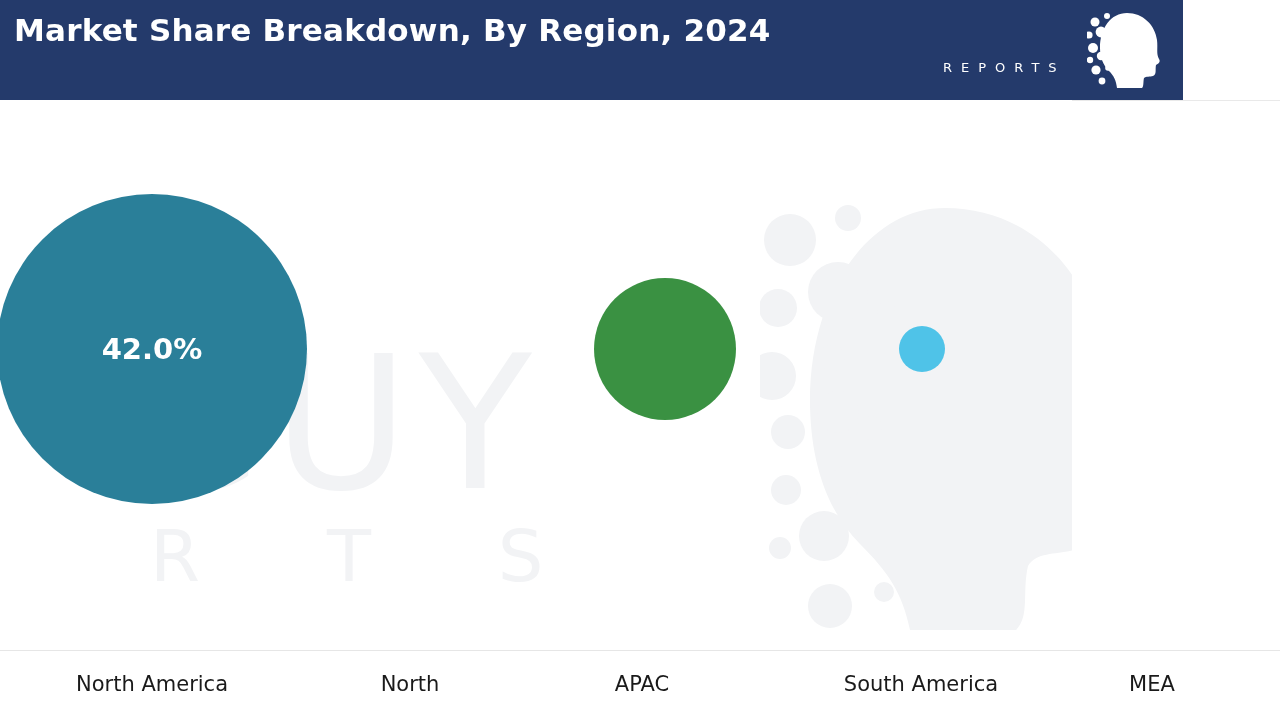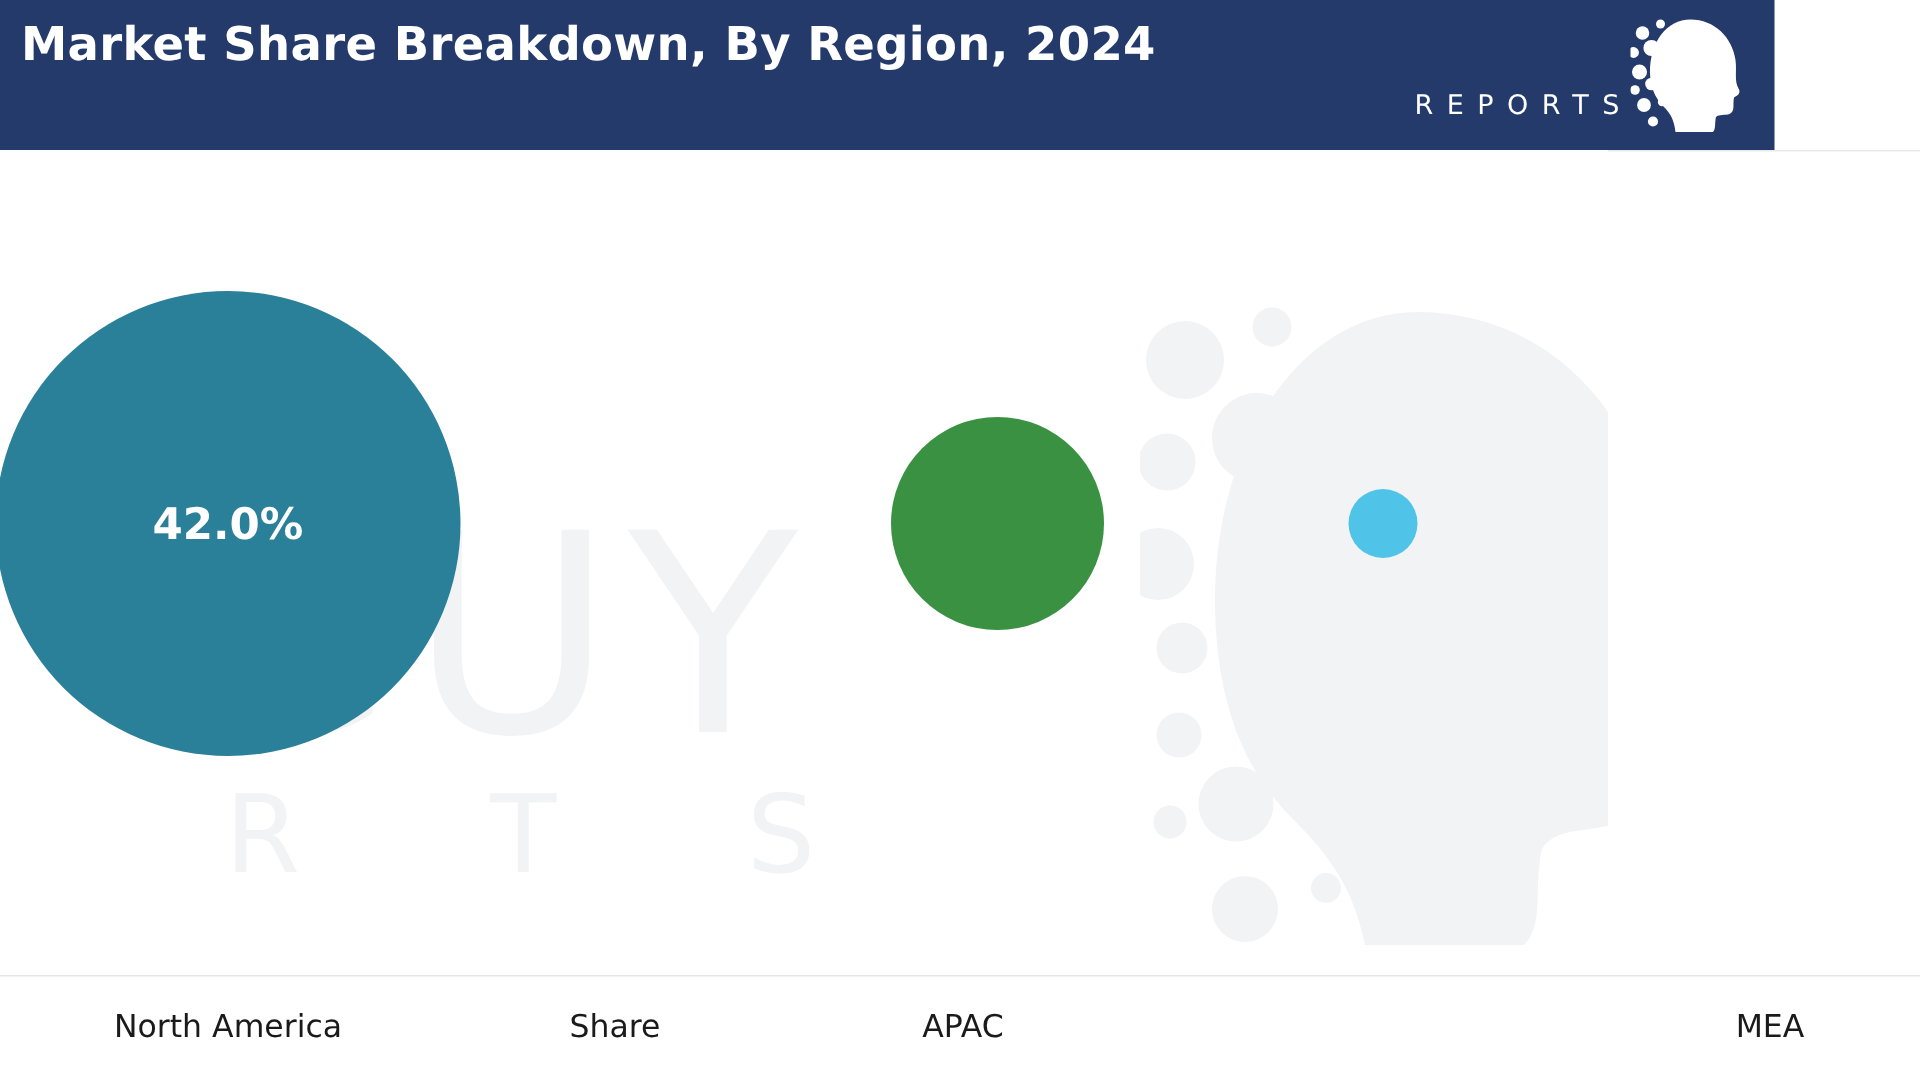--- a/index.html
+++ b/index.html
@@ -57,21 +57,21 @@
     font-size: 31px;
     font-weight: 400;
     color: #ffffff;
     letter-spacing: 1.5px;
     white-space: nowrap;
   }
   .logo-reports {
     position: absolute;
     left: 18px;
     top: 52px;
-    font-size: 18px;
+    font-size: 13px;
     font-weight: 400;
     color: #ffffff;
     letter-spacing: 9px;
     white-space: nowrap;
   }
   .logo-head {
     position: absolute;
     right: 2px;
     top: 2px;
     width: 86px;
@@ -242,18 +242,19 @@
     </div>
 
     <div class="bubble" style="left:1141px; top:238px; width:22px; height:22px; background:#b4309c;">
       <span class="bubble-label" style="font-size:10px;"></span>
     </div>
 
   </div>
 
   <div class="axis">
     <div class="axis-label" style="left:152px;">North America</div>
-    <div class="axis-label" style="left:410px;">Share</div>
+    <div class="axis-label" style="left:410px;">North</div>
     <div class="axis-label" style="left:642px;">APAC</div>
-    <div class="axis-label" style="left:1152px;margin-left:28px;">MEA</div>
+    <div class="axis-label" style="left:921px;">South America</div>
+    <div class="axis-label" style="left:1152px;">MEA</div>
   </div>
 
 </div>
 
 </body></html>

